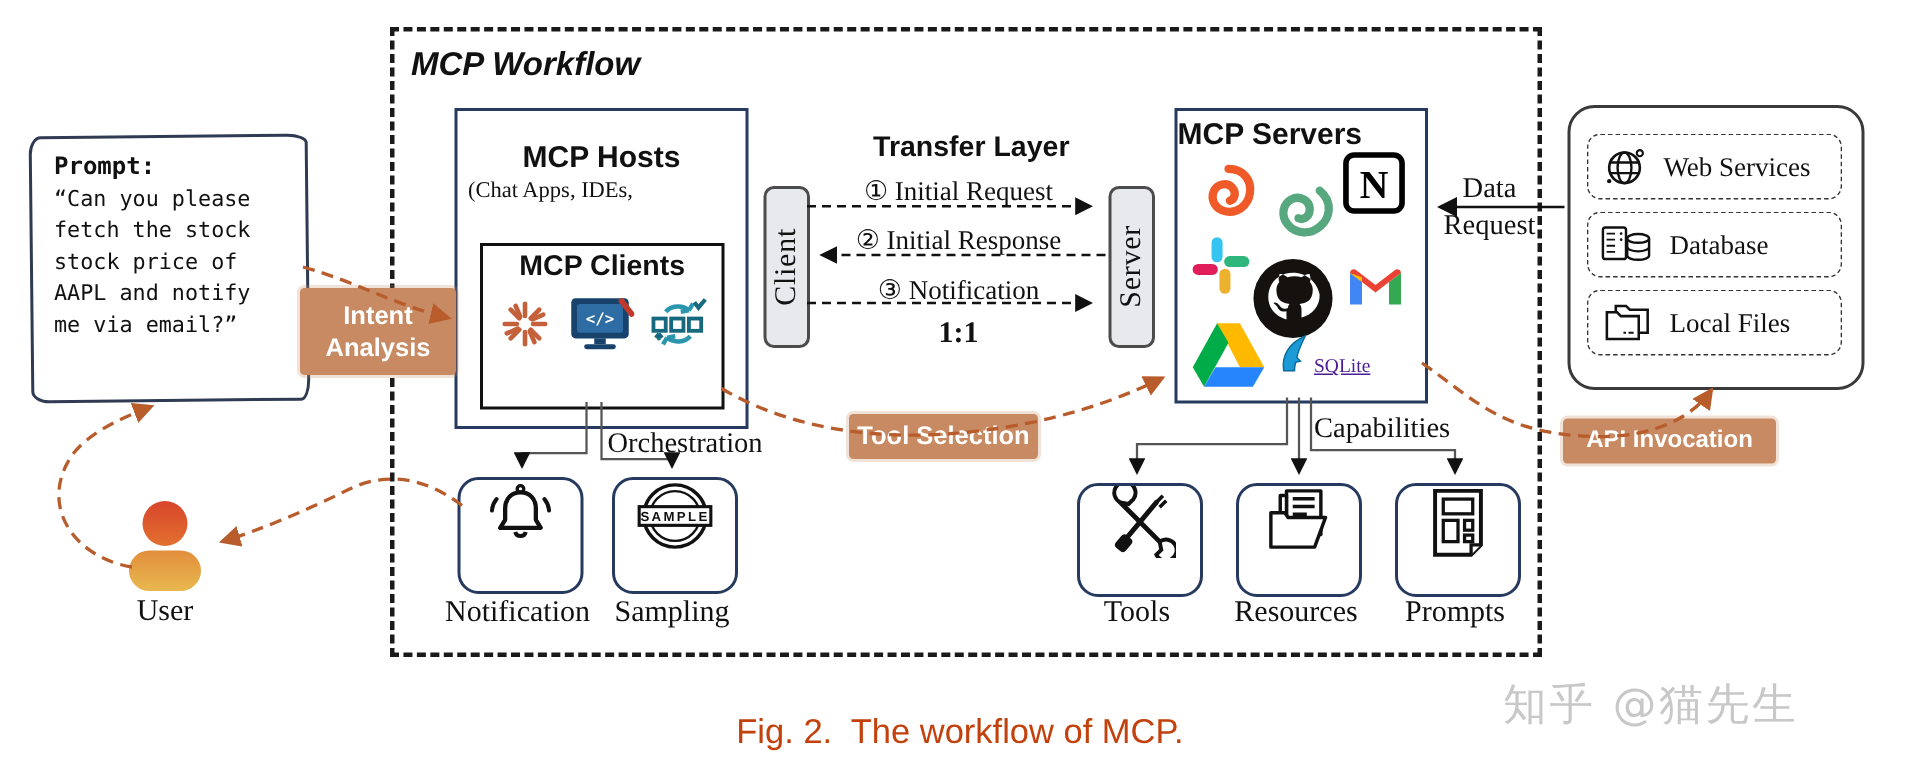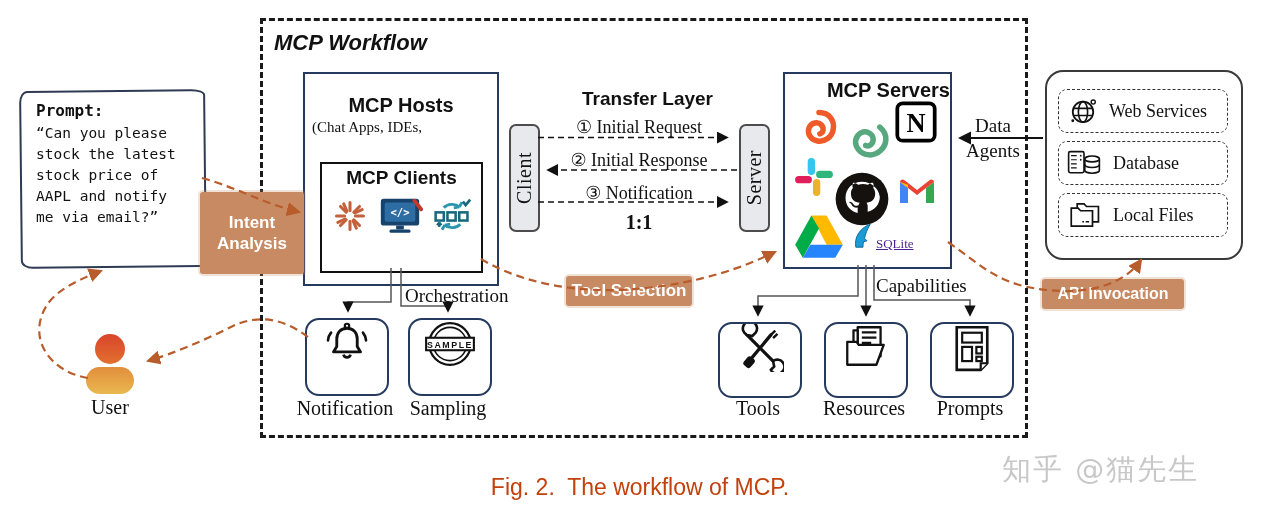--- a/index.html
+++ b/index.html
@@ -28,27 +28,27 @@
 <div id="canvas">
 
   <div class="abs" style="left:260px;top:18px;width:762px;height:414px;border:3px dashed #1a1a1a;"></div>
   <div class="abs sansb" style="left:274px;top:30px;font-size:22px;font-style:italic;z-index:2;">MCP Workflow</div>
 
   <div class="abs" style="left:20px;top:90px;width:182px;height:174px;background:#fff;border:2.2px solid #2e3b52;
               border-radius:8px 14px 6px 12px / 12px 6px 14px 8px;transform:rotate(-0.6deg);z-index:2;"></div>
   <div class="abs mono" style="left:36px;top:100px;width:160px;z-index:3;font-size:14.5px;line-height:21px;">
     <div class="mono" style="font-weight:bold;font-size:16px;margin-bottom:2px;">Prompt:</div>
     <div>“Can you please</div>
-    <div>stock the latest</div>
+    <div>fetch the stock</div>
     <div>stock price of</div>
     <div>AAPL and notify</div>
     <div>me via email?”</div>
   </div>
 
-  <div class="abs tag" style="left:200px;top:192px;width:96px;height:58px;font-size:17px;padding:12px 4px;">Intent Analysis</div>
+  <div class="abs tag" style="left:200px;top:192px;width:96px;height:58px;font-size:17px;padding:0 4px;">Intent Analysis</div>
 
   <div class="abs navybox" style="left:303px;top:72px;width:192px;height:210px;z-index:2;">
     <div class="sansb" style="text-align:center;font-size:20px;margin-top:20px;">MCP Hosts</div>
     <div class="serif" style="font-size:15px;margin:2px 0 0 7px;">(Chat Apps, IDEs,</div>
     <div style="position:absolute;left:15px;top:88px;width:159px;height:107px;border:2px solid #111;background:#fff;">
       <div class="sansb" style="text-align:center;font-size:19px;margin-top:3px;">MCP Clients</div>
       <div style="display:flex;justify-content:center;align-items:center;gap:9px;margin-top:6px;">
         <span>
           <svg width="36" height="36" viewBox="0 0 40 40">
             <g stroke="#c4603a" stroke-width="3.4" stroke-linecap="round">
@@ -102,21 +102,21 @@
   </div>
   <div class="abs pill" style="left:739px;top:124px;width:27px;height:104px;">
     <span class="serif">Server</span>
   </div>
   <div class="abs serif msg" style="left:545px;top:116px;width:188px;">① Initial Request</div>
   <div class="abs serif msg" style="left:545px;top:149px;width:188px;">② Initial Response</div>
   <div class="abs serif msg" style="left:545px;top:182px;width:188px;">③ Notification</div>
   <div class="abs serif" style="left:545px;top:211px;width:188px;text-align:center;font-size:20px;font-weight:bold;z-index:2;">1:1</div>
 
   <div class="abs navybox" style="left:783px;top:72px;width:165px;height:193px;z-index:2;">
-    <div class="sansb" style="text-align:right;font-size:20px;margin-top:5px;">MCP Servers</div>
+    <div class="sansb" style="text-align:left;font-size:20px;margin-top:5px;">MCP Servers</div>
     <span class="abs" style="left:12px;top:32px;">
       <svg width="44" height="44" viewBox="0 0 40 40">
         <path d="M20 6C30 6 34 14 33 20.5 32 28.5 25 33 18.6 31.8 12 30.6 9 24.6 11 19.8 13 15 19 14 22 17c3 3 2 7.4-1.2 8.3" fill="none" stroke="#ef5a28" stroke-width="5" stroke-linecap="round"></path>
       </svg>
     </span>
     <span class="abs" style="left:60px;top:42px;">
       <svg width="48" height="48" viewBox="0 0 40 40" style="transform:rotate(40deg);">
         <path d="M20 6C30 6 34 14 33 20.5 32 28.5 25 33 18.6 31.8 12 30.6 9 24.6 11 19.8 13 15 19 14 22 17c3 3 2 7.4-1.2 8.3" fill="none" stroke="#57a87f" stroke-width="4.6" stroke-linecap="round"></path>
       </svg>
     </span>
@@ -158,21 +158,21 @@
     <span class="abs" style="left:66px;top:146px;display:flex;align-items:flex-end;">
       <svg width="24" height="32" viewBox="0 0 30 34">
         <path d="M6 31C4 19 10 8 24 2 20 10 18 14 17 20l3 3-4 1c-1 3-1 5-1 7z" fill="#1c9ad6" stroke="#0b6a99" stroke-width="1.2"></path>
       </svg>
       <span class="serif" style="font-size:13px;color:#4c1d95;margin-left:1px;text-decoration:underline;">SQLite</span>
     </span>
   </div>
 
   <div class="abs serif" style="left:958px;top:113px;width:70px;text-align:center;font-size:19px;line-height:25px;z-index:2;">
     <div>Data</div>
-    <div>Agents</div>
+    <div>Request</div>
   </div>
 
   <div class="abs" style="left:1045px;top:70px;width:194px;height:186px;border:2px solid #3a3a3a;border-radius:18px;background:#fff;z-index:2;">
     <div style="position:absolute;left:11px;top:17px;width:170px;height:44px;border:1.8px dashed #333;border-radius:9px;display:flex;align-items:center;padding-left:8px;box-sizing:border-box;">
       <span style="display:flex;">
         <svg width="32" height="32" viewBox="0 0 36 36">
           <circle cx="18" cy="19" r="11.5" fill="none" stroke="#111" stroke-width="2"></circle>
           <ellipse cx="18" cy="19" rx="5.2" ry="11.5" fill="none" stroke="#111" stroke-width="1.8"></ellipse>
           <path d="M7.2 15h21.6M7.2 23h21.6" stroke="#111" stroke-width="1.8" fill="none"></path>
           <circle cx="29.5" cy="8" r="2.3" fill="#fff" stroke="#111" stroke-width="1.6"></circle>

